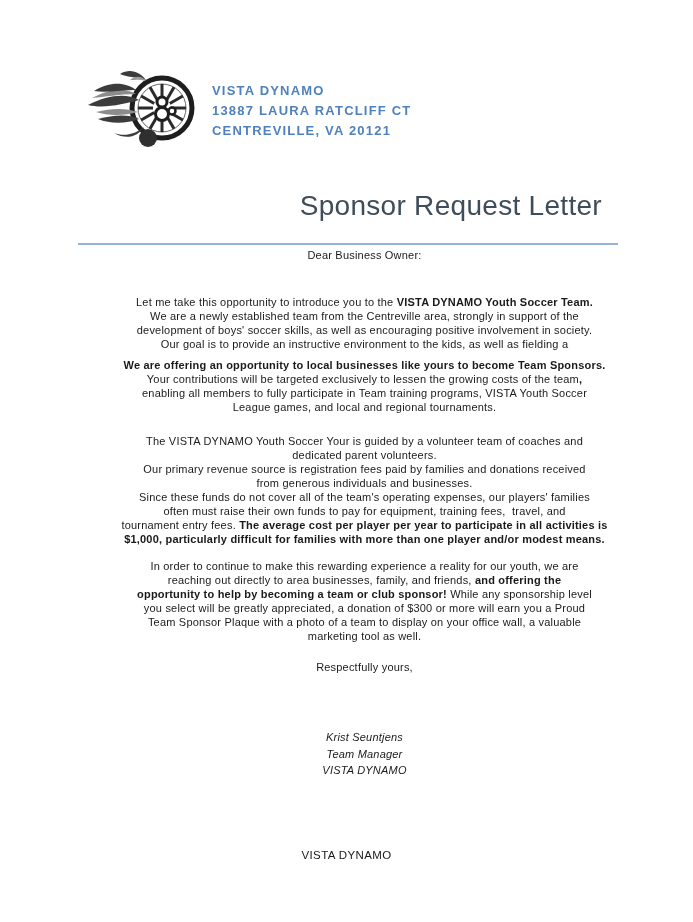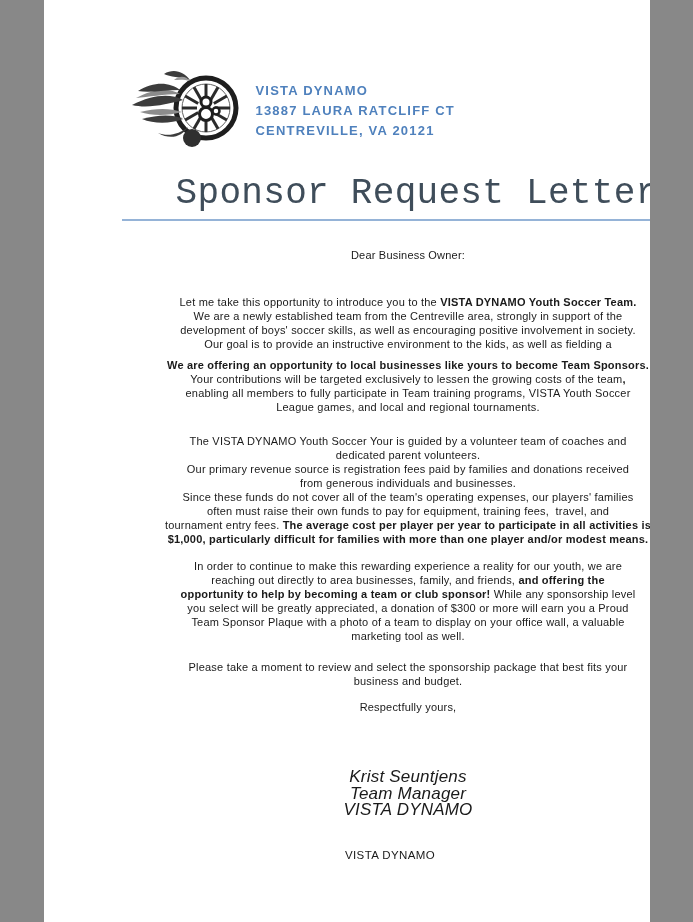--- a/index.html
+++ b/index.html
@@ -1,18 +1,18 @@
 <!DOCTYPE html>
 <html style="--accent-blue: #4f81bd; --title-gray: #3f4d5a; --rule-blue: #95b3d7; --body-text: #1a1a1a;"><head>
 <meta charset="utf-8">
 <style>
   html,body{margin:0;padding:0;background:#888;}
   .page{
     position:relative;
-    width:606px;height:922px;
+    width:693px;height:922px;
     background:#ffffff;
     margin:0 auto;
     font-family:"Liberation Sans", sans-serif;
     color:var(--body-text,#1a1a1a);
     overflow:hidden;
   }
   
   .letterhead{
     position:absolute;left:86px;top:64px;
     display:flex;align-items:flex-start;
@@ -26,24 +26,24 @@
     letter-spacing:1.2px;
   }
   
   .title-block{
     position:absolute;left:78px;top:174px;width:540px;
     text-align:right;
     border-bottom:2px solid var(--rule-blue,#95b3d7);
     padding-bottom:5px;
   }
   .title-block h1{
-    margin:4px;
-    font-family:Liberation Mono, monospace;
+    margin:16px;
+    font-family:Liberation Sans, sans-serif;
     font-weight:normal;
-    font-size:36px;line-height:32px;
+    font-size:28px;line-height:32px;
     color:var(--title-gray,#3f4d5a);
     letter-spacing:0.3px;
   }
   
   .letter-body{
     position:absolute;left:82px;top:248px;width:565px;
     font-size:11px;line-height:14px;letter-spacing:0.2px;text-align:center;
   }
   .line{white-space:pre;}
   .b{font-weight:bold;}
@@ -51,21 +51,21 @@
   .para{margin:0;}
   .p1{margin-bottom:7px;}
   .p2{margin-bottom:20px;}
   .p3{margin-bottom:13px;}
   .p4{margin-bottom:17px;}
   .p5{margin-bottom:12px;}
   .closing{margin:0;}
   .signature{
     margin-top:55px;
     font-style:italic;
-    font-size:17px;line-height:16.5px;letter-spacing:0.2px;
+    font-size:11px;line-height:16.5px;letter-spacing:0.2px;
   }
   
   .footer{
     position:absolute;left:0;top:849px;width:693px;
     text-align:center;
     font-size:11.5px;letter-spacing:0.4px;
     color:var(--body-text,#1a1a1a);
   }
 </style>
 </head>
@@ -145,24 +145,20 @@
         <div class="line"><span class="b">$1,000, particularly difficult for families with more than one player and/or modest means.</span></div>
       </div>
     <div class="para p4">
         <div class="line"><span>In order to continue to make this rewarding experience a reality for our youth, we are</span></div>
         <div class="line"><span>reaching out directly to area businesses, family, and friends, </span><span class="b">and offering the</span></div>
         <div class="line"><span class="b">opportunity to help by becoming a team or club sponsor!</span><span> While any sponsorship level</span></div>
         <div class="line"><span>you select will be greatly appreciated, a donation of $300 or more will earn you a Proud</span></div>
         <div class="line"><span>Team Sponsor Plaque with a photo of a team to display on your office wall, a valuable</span></div>
         <div class="line"><span>marketing tool as well.</span></div>
       </div>
-    <div class="para p5">
-        <div class="line"><span>Please take a moment to review and select the sponsorship package that best fits your</span></div>
-        <div class="line"><span>business and budget.</span></div>
-      </div>
 
     <div class="closing">Respectfully yours,</div>
 
     <div class="signature">
       <div>Krist Seuntjens</div>
       <div>Team Manager</div>
       <div>VISTA DYNAMO</div>
     </div>
   </div>
 

